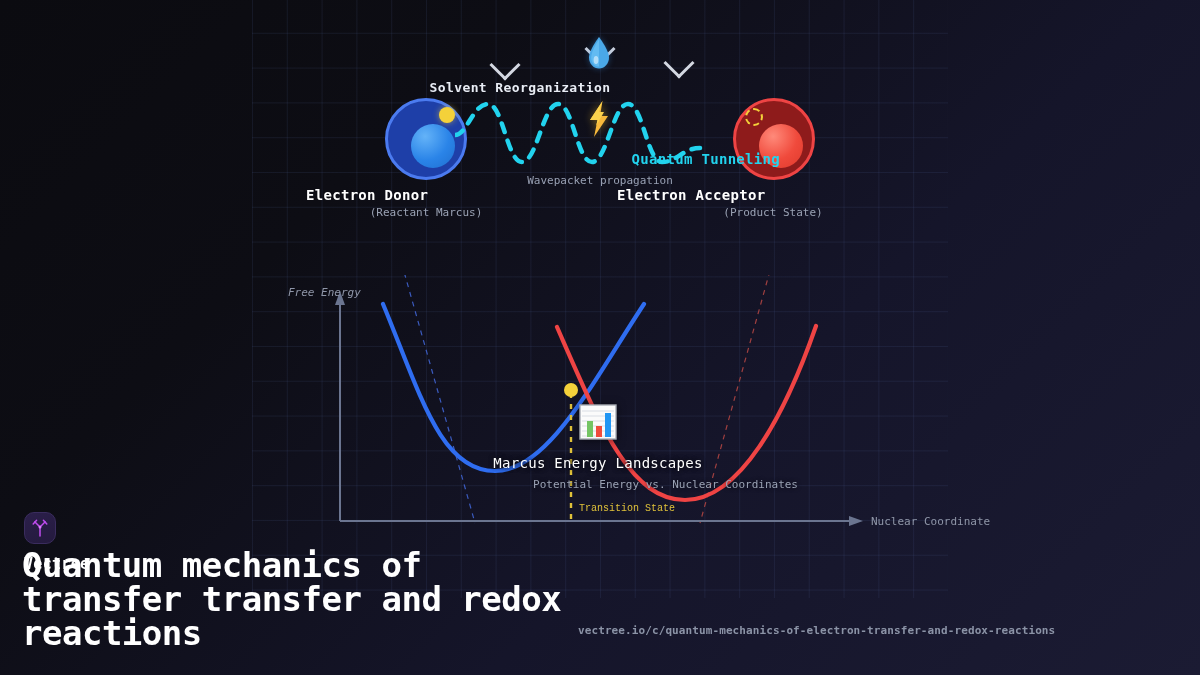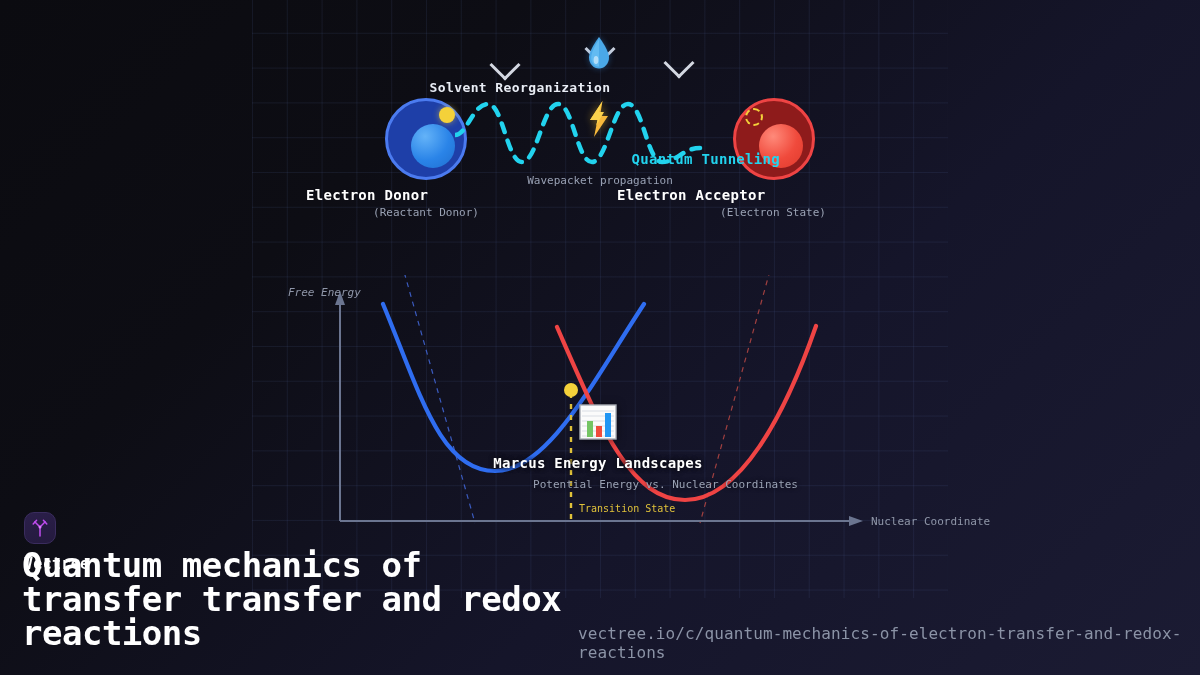--- a/index.html
+++ b/index.html
@@ -139,41 +139,41 @@
   #chart-svg { position: absolute; left: 270px; top: 275px; }
   #chart-chip {
     position: absolute; left: 578px; top: 402px;
     font-size: 30px; line-height: 1;
     font-family: "DejaVu Sans", sans-serif;
     filter: drop-shadow(0 1px 4px rgba(0,0,0,.5));
   }
   #marcus-title {
     position: absolute; left: 398px; top: 455px; width: 400px;
     text-align: center;
-    font-size: 14px; font-weight: bold; letter-spacing: .3px;
+    font-size: 14px; font-weight: normal; letter-spacing: .3px;
     color: #ffffff;
     text-shadow: 0 0 5px #0c0c14, 0 0 5px #0c0c14;
   }
   #marcus-sub {
     position: absolute; left: 398px; top: 478px; width: 400px;
     text-align: right;
     font-size: 11px; color: #9aa2b4;
     text-shadow: 0 0 4px #0c0c14;
   }
   #axis-y-label {
     position: absolute; left: 288px; top: 286px;
     font-size: 11px; color: #8f96a8; font-style: italic;
   }
   #axis-x-label {
     position: absolute; left: 871px; top: 515px;
     font-size: 11px; color: #8f96a8;
   }
   #ts-label {
     position: absolute; left: 579px; top: 503px;
-    font-size: 10px; color: #e0c23a;
+    font-size: 10px; color: #e0c23a; font-family: Liberation Mono, monospace;
   }
 
   
   #brand {
     position: absolute; left: 24px; top: 512px;
     display: flex; align-items: flex-start; gap: 11px; flex-direction: column;
   }
   #brand-mark {
     width: 32px; height: 32px; border-radius: 10px;
     background: linear-gradient(160deg, #2b1f4a 0%, #241a3e 100%);
@@ -184,21 +184,21 @@
     font-size: 15px; font-weight: bold; color: #ffffff; letter-spacing: .3px;
   }
   #headline {
     position: absolute; left: 22px; top: 548px; width: 540px;
     font-size: 34px; line-height: 1.0;
     font-weight: bold; color: #ffffff;
     letter-spacing: -0.5px;
   }
   #permalink {
     position: absolute; left: 578px; top: 624px;
-    font-size: 16px; color: #8b93a6; letter-spacing: .1px;
+    font-size: 11px; color: #8b93a6; letter-spacing: .1px; font-weight: bold;
   }
 </style>
 </head>
 <body>
 
 <div id="stage">
 
   <div id="grid-panel"></div>
 
   <div id="solvent-group">
@@ -214,27 +214,27 @@
         </svg>
       </div>
     </div>
     <div id="solvent-label">Solvent Reorganization</div>
   </div>
 
   <div class="orb" id="donor-orb"></div>
   <div id="donor-core"></div>
   <div id="donor-electron"></div>
   <div class="species-name" id="donor-name">Electron Donor</div>
-  <div class="species-state" id="donor-state">(Reactant Donor)</div>
+  <div class="species-state" id="donor-state">(Reactant Marcus)</div>
 
   <div class="orb" id="acceptor-orb"></div>
   <div id="acceptor-core"></div>
   <div id="acceptor-hole"></div>
   <div class="species-name" id="acceptor-name">Electron Acceptor</div>
-  <div class="species-state" id="acceptor-state">(Electron State)</div>
+  <div class="species-state" id="acceptor-state">(Product State)</div>
 
   <svg id="tunnel-svg" width="270" height="70" viewBox="0 0 270 70">
     <path d="M0 35
              C 12 35, 18 4, 33 4  C 48 4, 52 62, 67 62
              C 82 62, 88 4, 103 4 C 118 4, 122 62, 137 62
              C 152 62, 158 4, 173 4 C 188 4, 192 62, 207 62
              C 222 62, 228 48, 245 48" fill="none" stroke="#22d3ee" stroke-width="4.5" stroke-linecap="round" stroke-dasharray="9 9"></path>
   </svg>
   <div id="bolt">
     <svg width="28" height="38" viewBox="0 0 28 38" aria-hidden="true">

